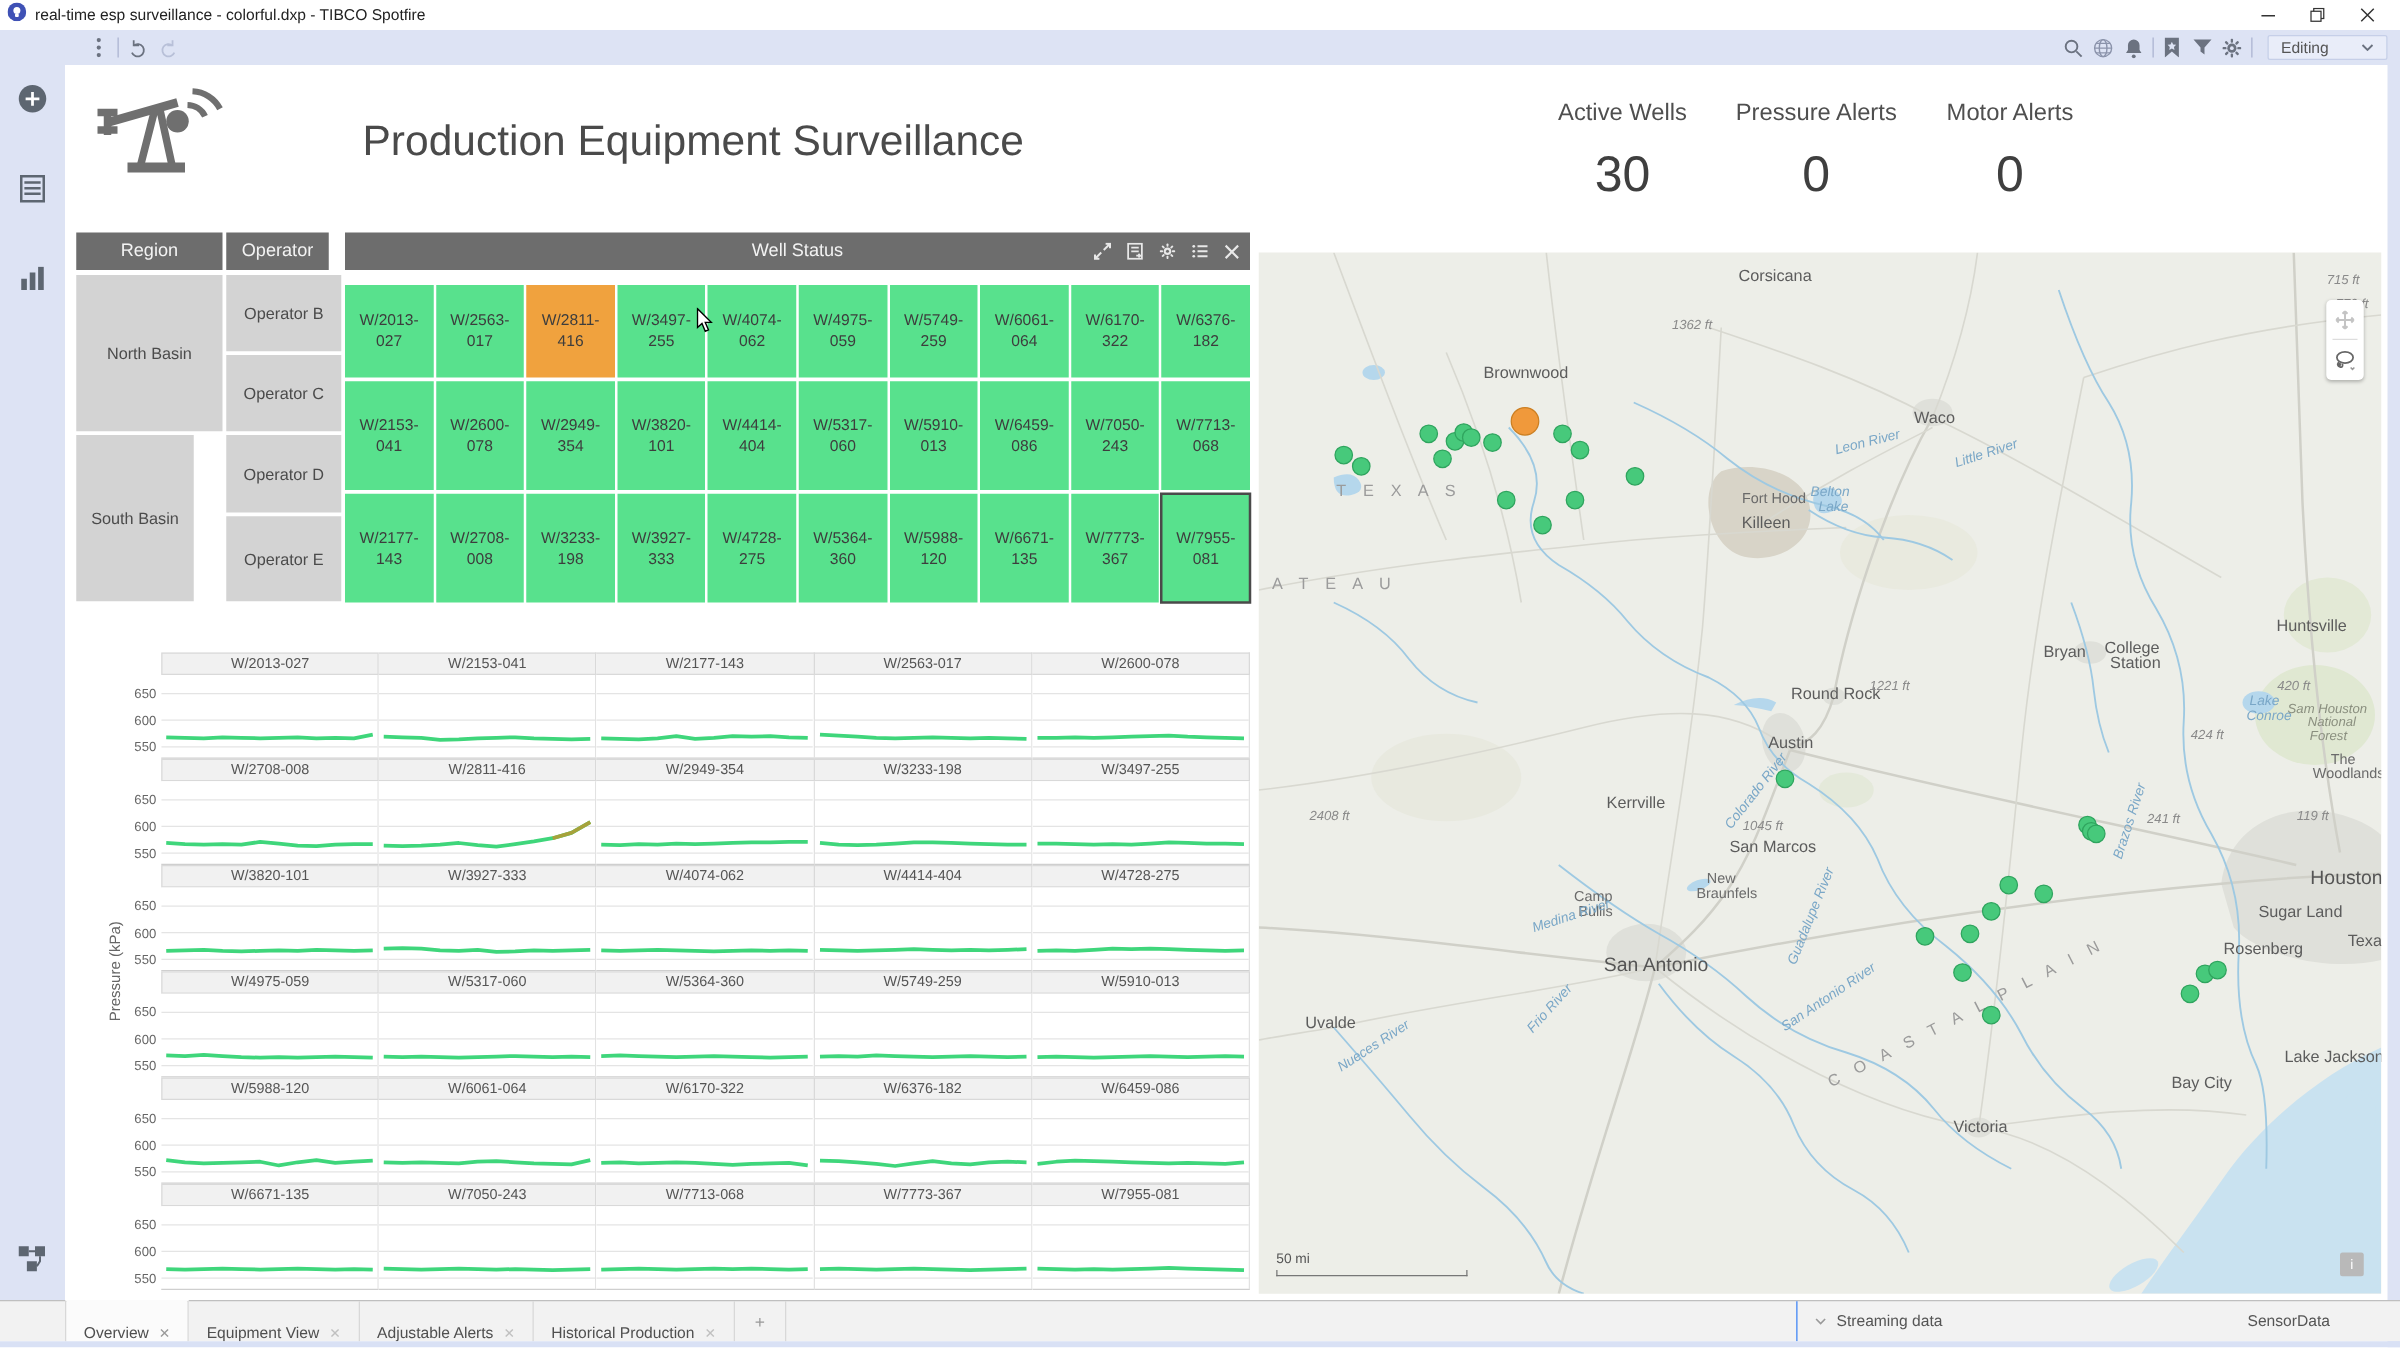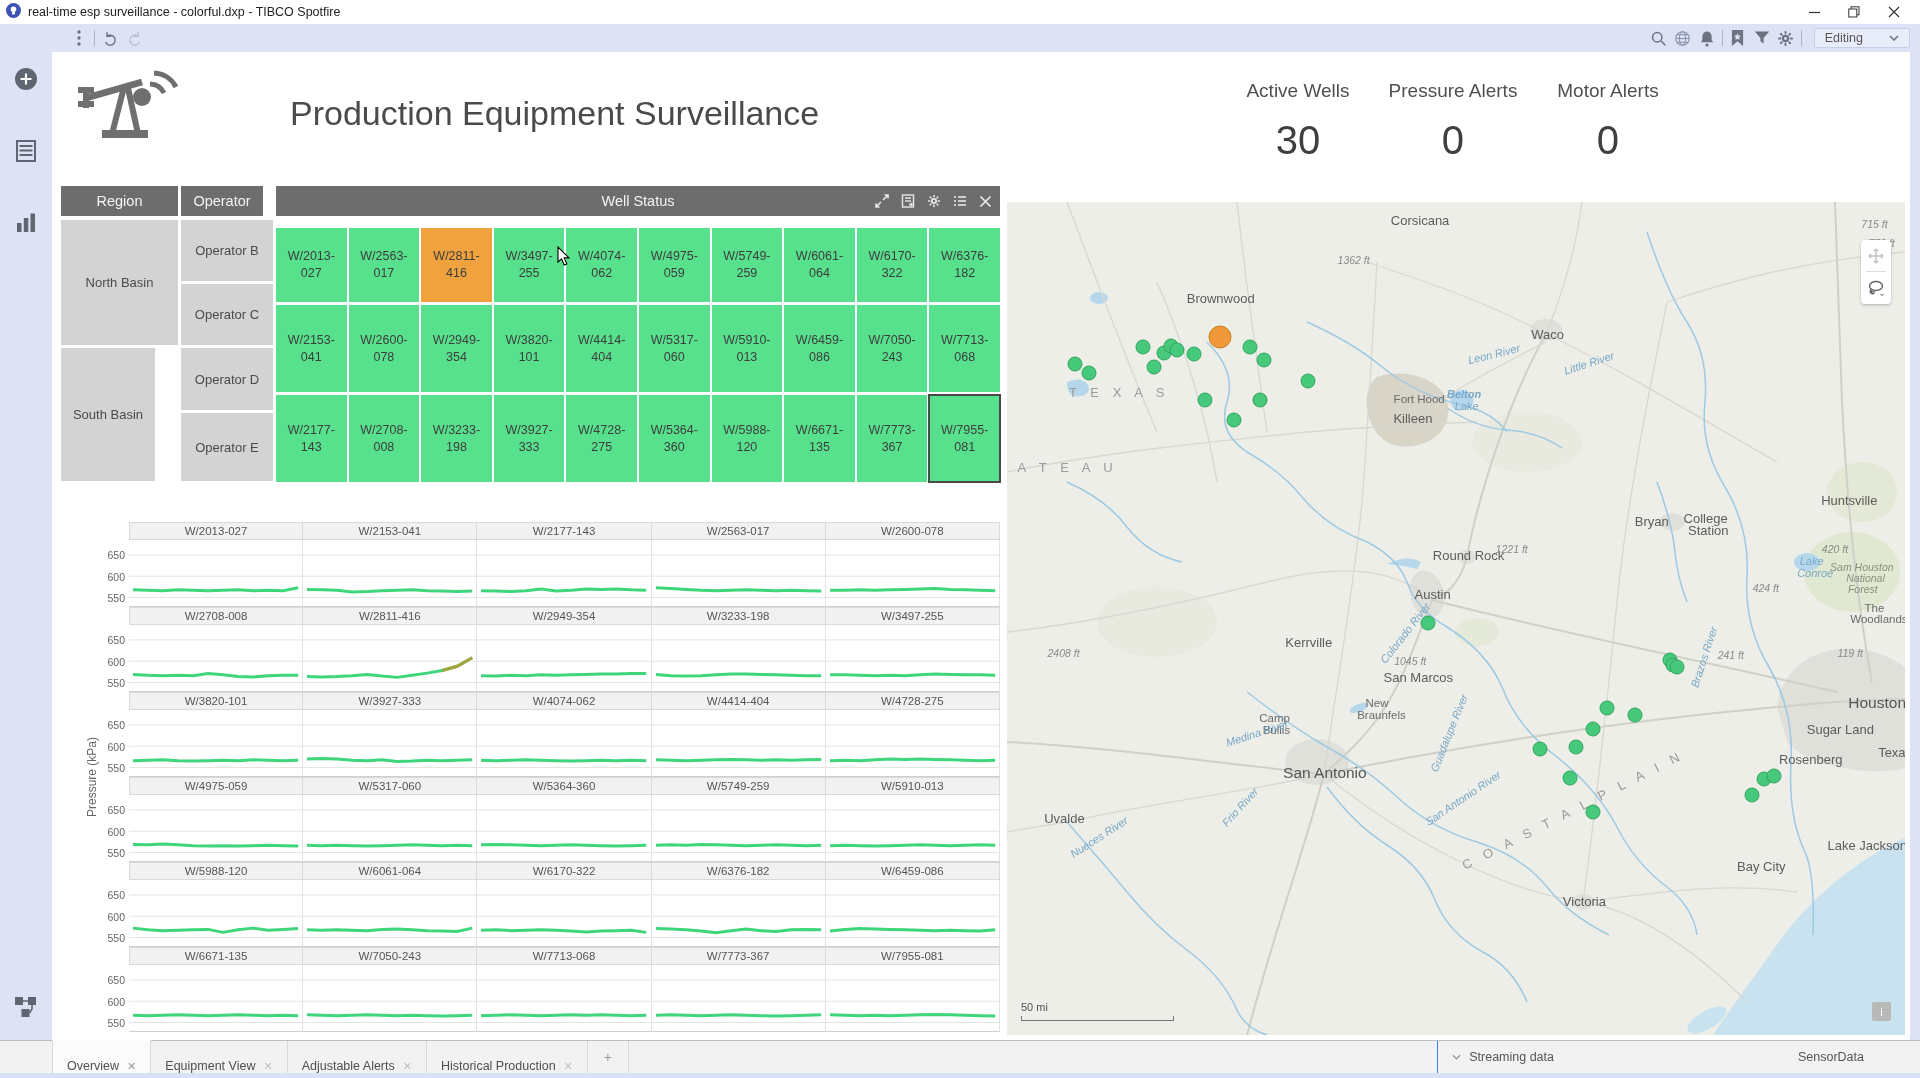--- a/index.html
+++ b/index.html
@@ -752,21 +752,21 @@
         <path d="M440 206 q30 20 60 22 q32 2 55 18"></path>
       </g>
     </svg>
     <div id="map-labels">
         <div class="map-label lbl-city" style="left: 46%; top: 2.2%;">Corsicana</div>
         <div class="map-label lbl-city" style="left: 23.8%; top: 11.5%;">Brownwood</div>
         <div class="map-label lbl-city" style="left: 60.2%; top: 15.8%;">Waco</div>
         <div class="map-label lbl-area" style="left: 12.5%; top: 22.8%;">T E X A S</div>
         <div class="map-label lbl-water" style="left: 54.2%; top: 18.2%; transform: translate(-50%, -50%) rotate(-14deg);">Leon River</div>
         <div class="map-label lbl-water" style="left: 64.8%; top: 19.3%; transform: translate(-50%, -50%) rotate(-18deg);">Little River</div>
-        <div class="map-label lbl-water" style="left: 50.9%; top: 23.1%; font-weight: bold;">Belton</div>
+        <div class="map-label lbl-water" style="left: 50.9%; top: 23.1%;">Belton</div>
         <div class="map-label lbl-water" style="left: 51.2%; top: 24.5%;">Lake</div>
         <div class="map-label lbl-town" style="left: 45.9%; top: 23.6%;">Fort Hood</div>
         <div class="map-label lbl-city" style="left: 45.2%; top: 25.9%;">Killeen</div>
         <div class="map-label lbl-elev" style="left: 38.6%; top: 7%;">1362 ft</div>
         <div class="map-label lbl-elev" style="left: 96.6%; top: 2.6%;">715 ft</div>
         <div class="map-label lbl-elev" style="left: 97.4%; top: 4.9%;">772 ft</div>
         <div class="map-label lbl-city" style="left: 71.8%; top: 38.3%;">Bryan</div>
         <div class="map-label lbl-city" style="left: 77.8%; top: 37.9%;">College</div>
         <div class="map-label lbl-city" style="left: 78.1%; top: 39.4%;">Station</div>
         <div class="map-label lbl-city" style="left: 93.8%; top: 35.8%;">Huntsville</div>

